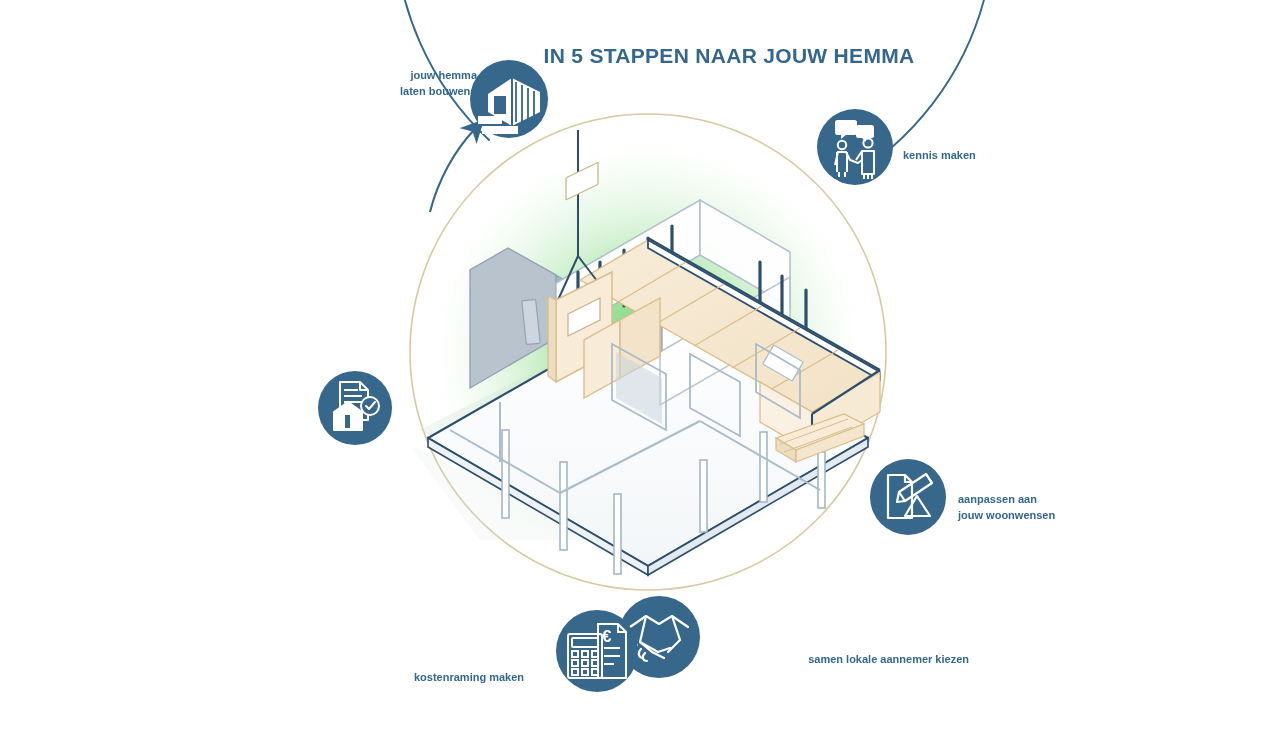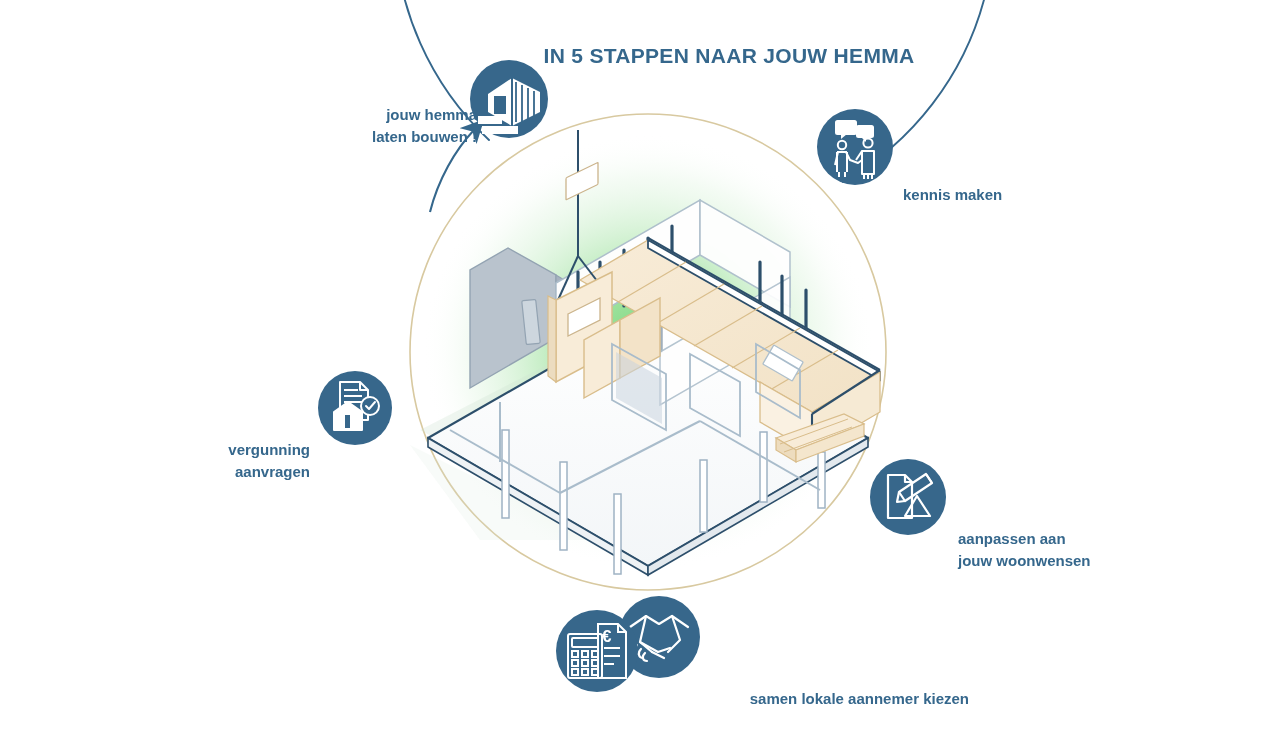--- a/index.html
+++ b/index.html
@@ -39,26 +39,25 @@
   svg.diagram {
     position: absolute;
     left: 0; top: 0;
     width: 1280px;
     height: 744px;
   }
 
   .step-label {
     position: absolute;
     color: #35678c;
-    font-size: 15px;
+    font-size: 11px;
     font-weight: bold;
     line-height: 1.45;
     font-family: "Liberation Sans", sans-serif;
     white-space: pre-line;
-    margin-top: 36px;
   }
   .lbl-bouwen   { left: 357px; top: 68px;  width: 120px; text-align: right; }
   .lbl-kennis   { left: 903px; top: 148px; width: 180px; text-align: left; }
   .lbl-aanpas   { left: 958px; top: 492px; width: 200px; text-align: left; }
   .lbl-aannemer { left: 709px; top: 652px; width: 260px; text-align: right; }
   .lbl-kosten   { left: 414px; top: 670px; width: 200px; text-align: left; }
   .lbl-vergun   { left: 198px; top: 403px; width: 112px; text-align: right; }
 </style>
 </head>
 <body>
@@ -312,16 +311,15 @@
       </g>
     </g>
   </svg>
 
   <div class="step-label lbl-bouwen">jouw hemma
 laten bouwen !</div>
   <div class="step-label lbl-kennis">kennis maken</div>
   <div class="step-label lbl-aanpas">aanpassen aan
 jouw woonwensen</div>
   <div class="step-label lbl-aannemer">samen lokale aannemer kiezen</div>
-  <div class="step-label lbl-vergun">vergunning
-aanvragen</div>
+  <div class="step-label lbl-kosten">kostenraming maken</div>
 
 </div>
 
 </body></html>

